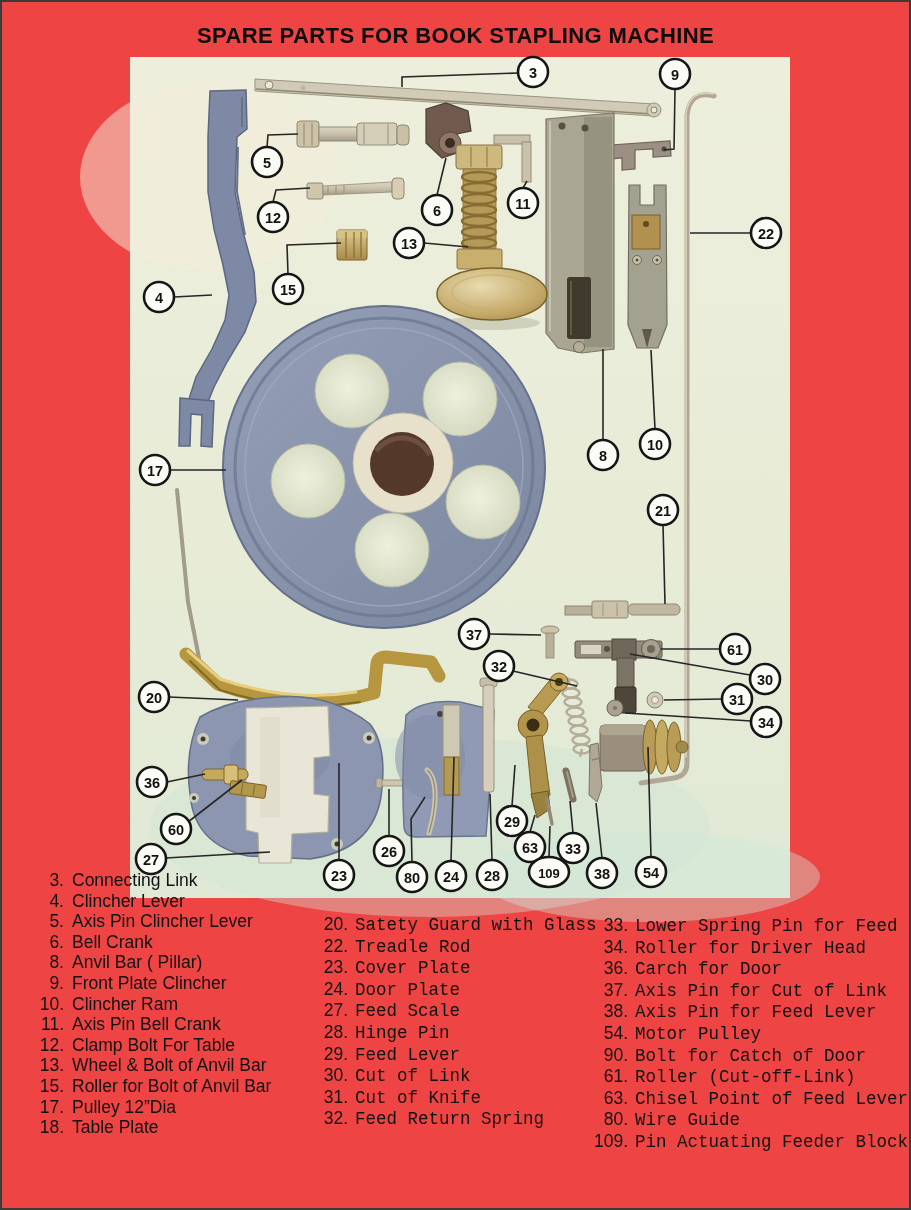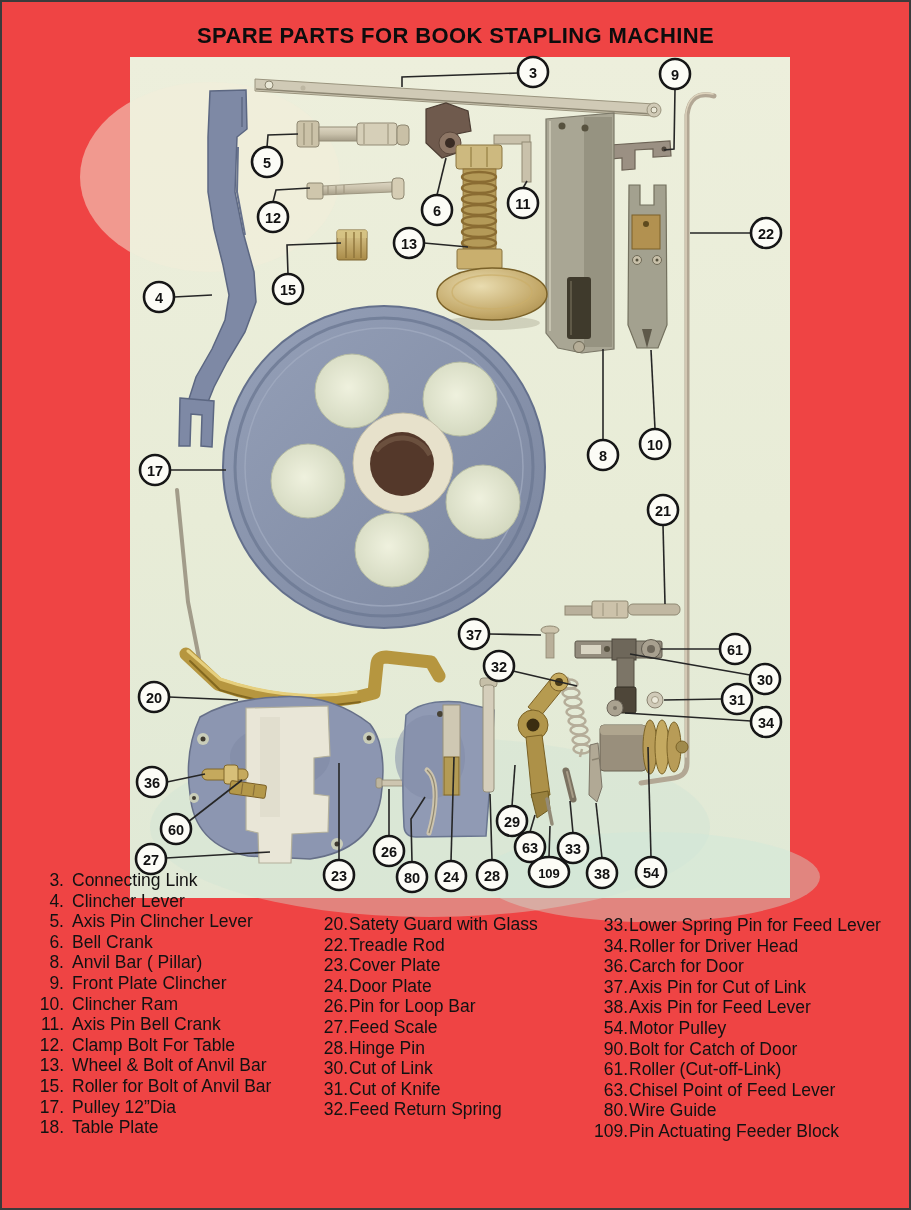--- a/index.html
+++ b/index.html
@@ -16,21 +16,21 @@
   .ctxt.small{font-size:13px;}
   .plist{position:absolute;font-size:17.5px;line-height:20.6px;color:#121212;white-space:nowrap;}
   #col1{left:28px;top:868px;}
   #col2{left:318px;top:912px;}
   #col3{left:585px;top:913px;}
   .num{display:inline-block;text-align:right;}
   #col1 .num{width:34px;}
   #col2 .num{width:28px;}
   #col3 .num{width:41px;}
   .pname{margin-left:8px;}
-  #col2 .pname,#col3 .pname{margin-left:1px;}
+  #col2 .pname,#col3 .pname{margin-left:7px;font-family:Liberation Mono, monospace;}
 </style>
 </head>
 <body>
 
 <div class="page">
 
   <div class="title">SPARE PARTS FOR BOOK STAPLING MACHINE</div>
 
   <div class="photo">
     <svg width="660" height="841" viewBox="0 0 660 841" xmlns="http://www.w3.org/2000/svg">
@@ -521,23 +521,23 @@
       <div><span class="num">13.</span><span class="pname">Wheel &amp; Bolt of Anvil Bar</span></div>
       <div><span class="num">15.</span><span class="pname">Roller for Bolt of Anvil Bar</span></div>
       <div><span class="num">17.</span><span class="pname">Pulley 12”Dia</span></div>
       <div><span class="num">18.</span><span class="pname">Table Plate</span></div>
     </div>
   <div id="col2" class="plist">
       <div><span class="num">20.</span><span class="pname">Satety Guard with Glass</span></div>
       <div><span class="num">22.</span><span class="pname">Treadle Rod</span></div>
       <div><span class="num">23.</span><span class="pname">Cover Plate</span></div>
       <div><span class="num">24.</span><span class="pname">Door Plate</span></div>
-      <div><span class="num">26.</span><span class="pname">Pin for Loop Bar</span></div>
       <div><span class="num">27.</span><span class="pname">Feed Scale</span></div>
       <div><span class="num">28.</span><span class="pname">Hinge Pin</span></div>
+      <div><span class="num">29.</span><span class="pname">Feed Lever</span></div>
       <div><span class="num">30.</span><span class="pname">Cut of Link</span></div>
       <div><span class="num">31.</span><span class="pname">Cut of Knife</span></div>
       <div><span class="num">32.</span><span class="pname">Feed Return Spring</span></div>
     </div>
   <div id="col3" class="plist">
       <div><span class="num">33.</span><span class="pname">Lower Spring Pin for Feed Lever</span></div>
       <div><span class="num">34.</span><span class="pname">Roller for Driver Head</span></div>
       <div><span class="num">36.</span><span class="pname">Carch for Door</span></div>
       <div><span class="num">37.</span><span class="pname">Axis Pin for Cut of Link</span></div>
       <div><span class="num">38.</span><span class="pname">Axis Pin for Feed Lever</span></div>

